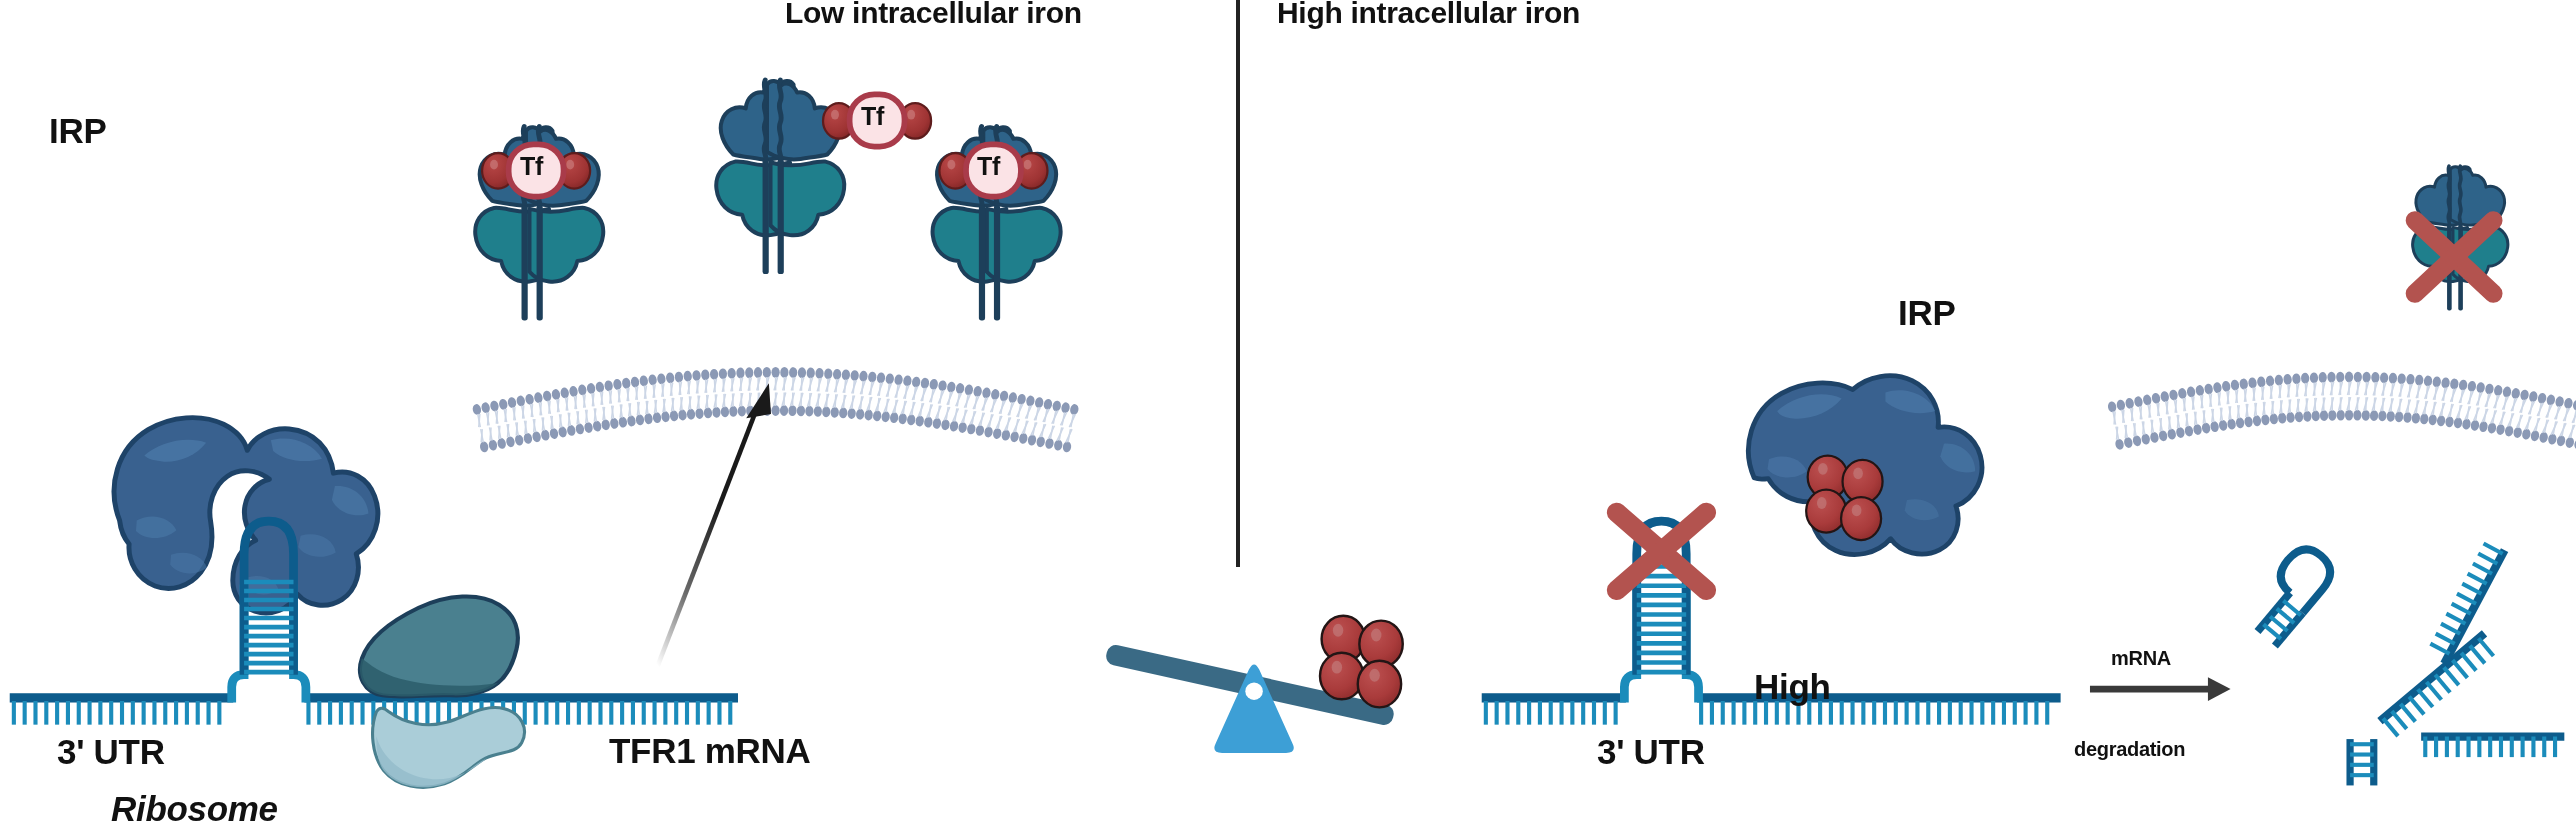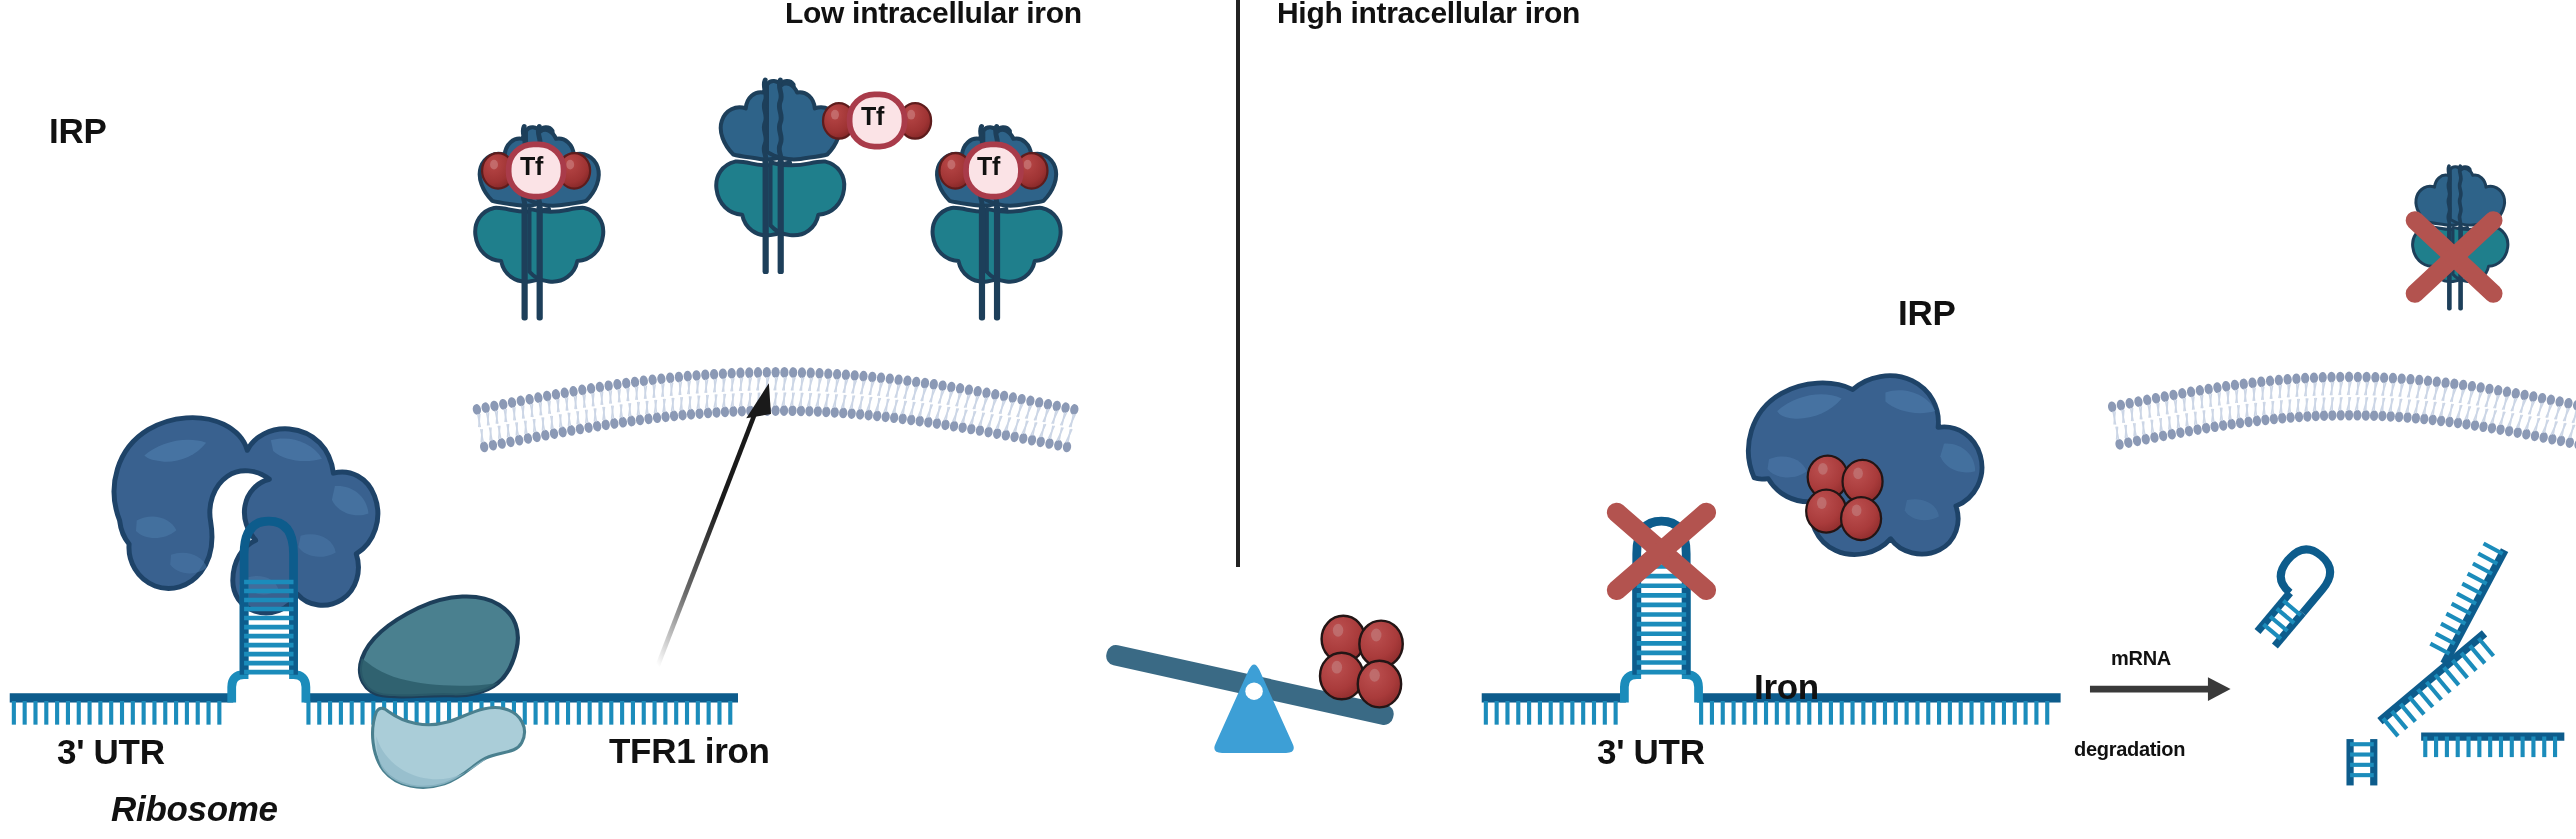--- a/index.html
+++ b/index.html
@@ -1431,24 +1431,24 @@
             <line x1="260" y1="0" x2="260" y2="40"></line>
           </g>
       </g>
     </g>
   </svg>
 
   <div class="lbl big" style="left:49px;top:111px;">IRP</div>
   <div class="lbl big" style="left:57px;top:732px;">3' UTR</div>
   <div class="lbl big" style="left:111px;top:789px;font-style:italic;">Ribosome</div>
   <div class="lbl big" style="left:184px;top:732px;position:absolute;"></div>
-  <div class="lbl big" style="left:609px;top:731px;">TFR1 iron</div>
+  <div class="lbl big" style="left:609px;top:731px;">TFR1 mRNA</div>
 
   <div class="lbl big" style="left:1898px;top:293px;">IRP</div>
-  <div class="lbl big" style="left:1754px;top:667px;">Iron</div>
+  <div class="lbl big" style="left:1754px;top:667px;">High</div>
   <div class="lbl big" style="left:1597px;top:732px;">3' UTR</div>
 
   <div class="lbl med" style="left:2111px;top:647px;">mRNA</div>
   <div class="lbl med" style="left:2074px;top:738px;">degradation</div>
 
   <div class="lbl" style="left:520px;top:152px;font-size:25px;">Tf</div>
   <div class="lbl" style="left:861px;top:102px;font-size:25px;">Tf</div>
   <div class="lbl" style="left:977px;top:152px;font-size:25px;">Tf</div>
 </div>
 

